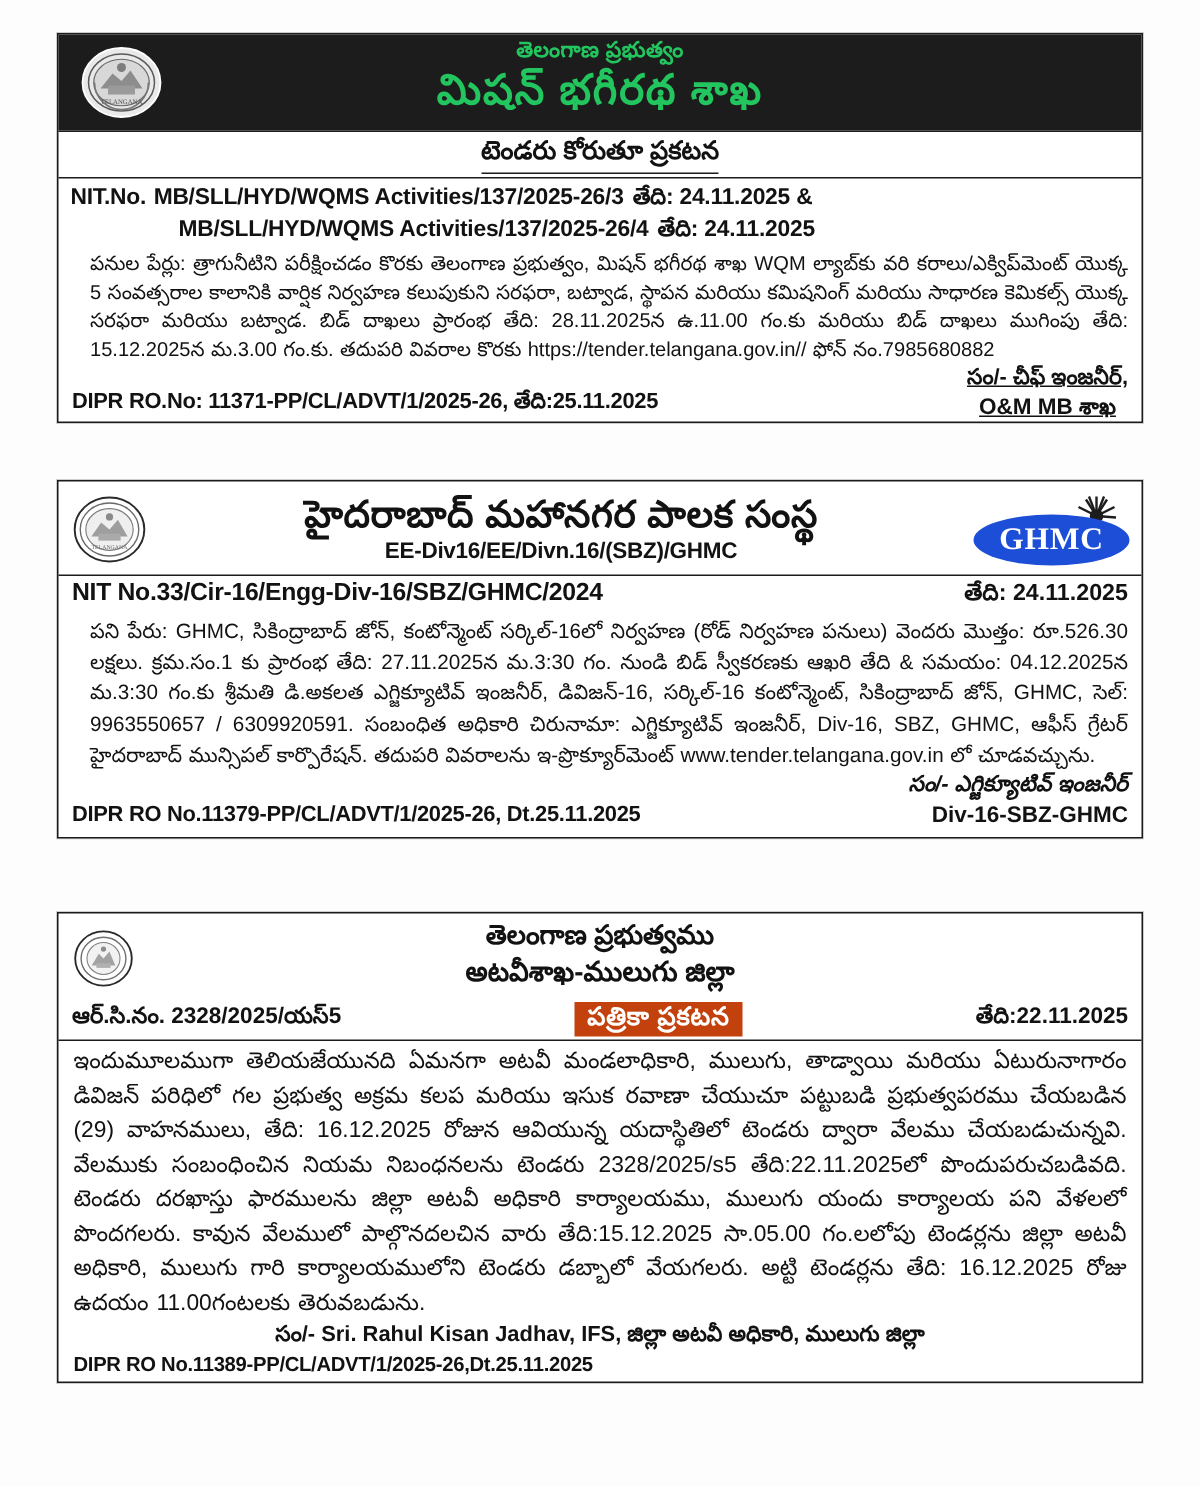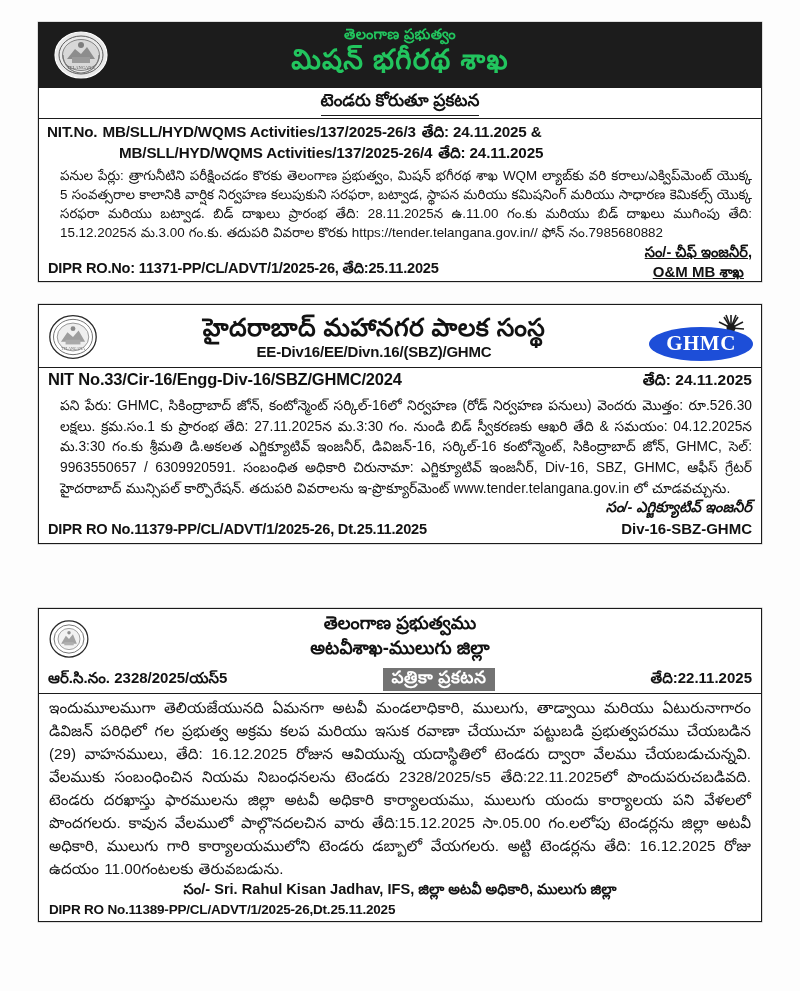--- a/index.html
+++ b/index.html
@@ -130,21 +130,21 @@
   }
   .dipr {
     font-size: 14.6px;
     font-weight: 700;
     letter-spacing: -0.2px;
     line-height: 1.3;
     white-space: nowrap;
   }
 
   
-  #notice-2 { top: 304px; }
+  #notice-2 { top: 320px; }
   .n2-head {
     display: flex;
     align-items: center;
     padding: 4px 8px 2px 8px;
     min-height: 56px;
   }
   .n2-head .center {
     flex: 1 1 auto;
     text-align: center;
   }
@@ -214,21 +214,21 @@
     justify-content: space-between;
     padding: 1px 9px 2px 9px;
     margin-top: -2px;
   }
   .n3-rc {
     font-size: 15px;
     font-weight: 700;
     white-space: nowrap;
   }
   .badge-press {
-    background: #737373;
+    background: #c2410c;
     color: #ffffff;
     font-size: 17px;
     font-weight: 800;
     padding: 1px 9px 3px 9px;
     letter-spacing: 0.5px;
     line-height: 1.1;
     display: inline-block;
   }
   .n3-date {
     font-size: 15px;
@@ -396,21 +396,21 @@
       <div class="n2-date">
         <span>తేది:</span>
         <span>24.11.2025</span>
       </div>
     </div>
 
     <div class="body-para" style="font-size:13.8px; line-height:1.5;">పని పేరు: GHMC, సికింద్రాబాద్ జోన్, కంటోన్మెంట్ సర్కిల్-16లో నిర్వహణ (రోడ్ నిర్వహణ పనులు) వెందరు మొత్తం: రూ.526.30 లక్షలు. క్రమ.సం.1 కు ప్రారంభ తేది: 27.11.2025న మ.3:30 గం. నుండి బిడ్ స్వీకరణకు ఆఖరి తేది &amp; సమయం: 04.12.2025న మ.3:30 గం.కు శ్రీమతి డి.అకలత ఎగ్జిక్యూటివ్ ఇంజనీర్, డివిజన్-16, సర్కిల్-16 కంటోన్మెంట్, సికింద్రాబాద్ జోన్, GHMC, సెల్: 9963550657 / 6309920591. సంబంధిత అధికారి చిరునామా: ఎగ్జిక్యూటివ్ ఇంజనీర్, Div-16, SBZ, GHMC, ఆఫీస్ గ్రేటర్ హైదరాబాద్ మున్సిపల్ కార్పొరేషన్. తదుపరి వివరాలను ఇ-ప్రొక్యూర్‌మెంట్ www.tender.telangana.gov.in లో చూడవచ్చును.</div>
 
     <div class="n2-sign" style="padding:0 9px 0 9px;">సం/- ఎగ్జిక్యూటివ్ ఇంజనీర్</div>
 
-    <div style="display:flex; justify-content:space-between; align-items:center; padding:0 9px 4px 9px;">
+    <div style="display:flex; justify-content:space-between; align-items:flex-start; padding:0 9px 4px 9px;">
       <div class="dipr">DIPR RO No.11379-PP/CL/ADVT/1/2025-26, Dt.25.11.2025</div>
       <div class="sign-desig">Div-16-SBZ-GHMC</div>
     </div>
   </div>
 
   <div class="notice" id="notice-3">
 
     <div class="n3-head">
       <div style="flex:0 0 auto; padding-top:4px;">
         <svg class="emblem" width="44" height="44" viewBox="0 0 56 56" aria-hidden="true">

